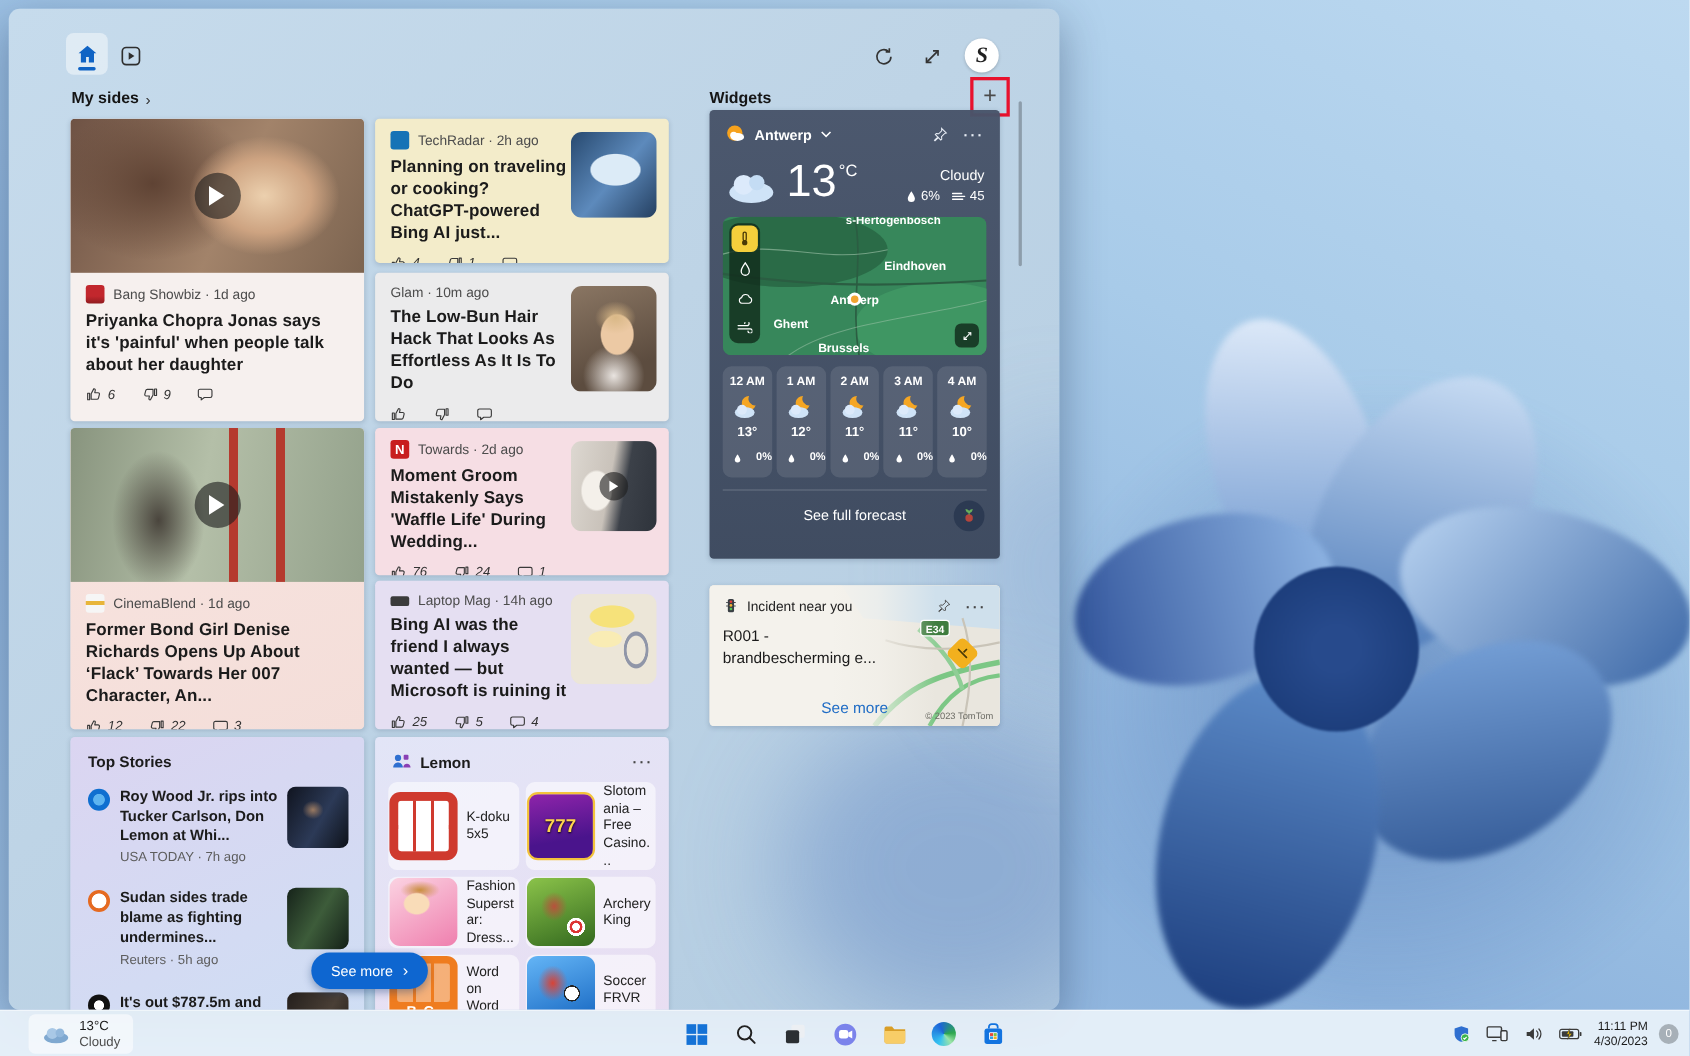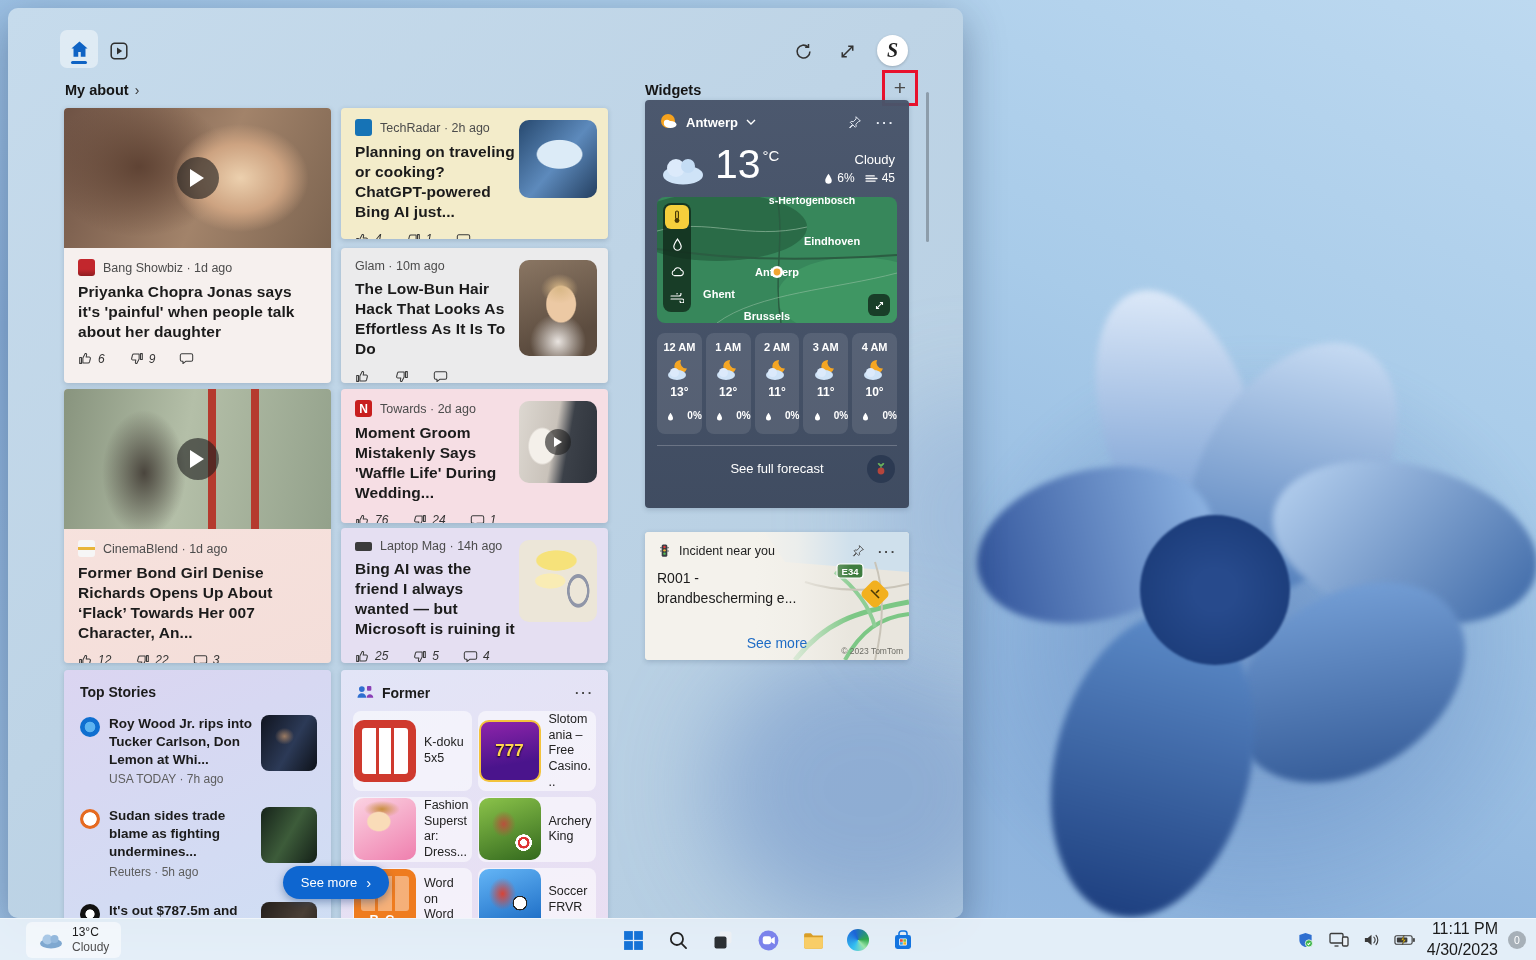--- a/index.html
+++ b/index.html
@@ -102,21 +102,21 @@
 
 #taskbar{position:absolute;left:0;bottom:0;width:1536px;height:42px;background:rgba(233,242,250,.93);
  border-top:1px solid rgba(255,255,255,.5);z-index:20}
 .tb-weather{position:absolute;left:26px;top:3px;height:36px;display:flex;align-items:center;gap:8px;padding:0 12px;
  border-radius:6px;background:rgba(255,255,255,.55);cursor:pointer}
 .tbw-t{font-size:12px;color:#1b1b1b;line-height:1.25}
 .tbw-c{font-size:12px;color:#4e4e4e;line-height:1.2}
 .tb-center{position:absolute;left:50%;top:0;transform:translateX(-50%);height:42px;display:flex;align-items:center;gap:15px}
 .tbi{width:30px;height:30px;border-radius:5px;display:flex;align-items:center;justify-content:center;cursor:pointer}
 .tb-tray{position:absolute;right:10px;top:0;height:42px;display:flex;align-items:center;gap:10px}
-.clock{text-align:right;font-size:16px;line-height:1.3;color:#1b1b1b;cursor:pointer}
+.clock{text-align:right;font-size:11px;line-height:1.3;color:#1b1b1b;cursor:pointer}
 .nbadge{width:18px;height:18px;border-radius:50%;background:#a7b0b8;color:#fff;font-size:10.5px;display:flex;
  align-items:center;justify-content:center;cursor:pointer}
 
 .img-priyanka{background:radial-gradient(95px 75px at 66% 50%,#ecd0ae 0%,#cda381 45%,rgba(0,0,0,0) 72%),
  radial-gradient(130px 100px at 28% 42%,#5f4334 0%,rgba(95,67,52,0) 70%),
  linear-gradient(115deg,#6e5244 0%,#a2836a 55%,#7c6450 100%)}
 .img-cinema{background:linear-gradient(90deg,rgba(0,0,0,0) 54%,#b53a2e 54%,#b53a2e 57%,rgba(0,0,0,0) 57%,rgba(0,0,0,0) 70%,#b53a2e 70%,#b53a2e 73%,rgba(0,0,0,0) 73%),
  radial-gradient(60px 90px at 30% 60%,#4a453d 0%,rgba(74,69,61,0) 70%),
  linear-gradient(100deg,#88947e 0%,#b4bfa8 45%,#93a18b 100%)}
 .t-techradar{background:radial-gradient(38px 24px at 52% 44%,#dcebf7 0%,#dcebf7 58%,rgba(0,0,0,0) 62%),
@@ -192,21 +192,21 @@
     <svg width="19" height="19" viewBox="0 0 16 16">
         <path d="M3.6 12.4l8.8-8.8" stroke="#333" stroke-width="1.3"></path>
         <path d="M8.6 3.6h3.8v3.8M7.4 12.4H3.6V8.6" fill="none" stroke="#333" stroke-width="1.3"></path>
       </svg>
   </div>
   <div class="avatar">
       <span>S</span>
     </div>
 
   <div class="colhead" style="left:57px;top:74px">
-    <span>My about</span>
+    <span>My sides</span>
       <span class="chev">›</span>
   </div>
   <div class="colhead" style="left:637px;top:74px">
     <span>Widgets</span>
   </div>
   <div class="plusbtn">+</div>
   <div class="annot"></div>
   <div class="vscroll"></div>
 
   <article class="card" style="left:56px;top:100px;height:275px;background:#f6f0ee">
@@ -429,21 +429,21 @@
   </article>
 
   <article class="card" style="left:333px;top:662px;height:256px;background:linear-gradient(155deg,#e2e5f7,#e9def2)">
     <div class="gm-head">
       <svg width="19" height="19" viewBox="0 0 20 20">
           <circle cx="7.2" cy="6.4" r="3" fill="#2f6fd0"></circle>
           <path d="M2.6 15.4c0-2.6 2.1-4.6 4.6-4.6s4.6 2 4.6 4.6z" fill="#2f6fd0"></path>
           <rect x="12.6" y="3.2" width="4.6" height="5" rx="1" fill="#8a3fb5"></rect>
           <path d="M12.2 15.4c0-2 1.6-3.6 3.5-3.6s3.5 1.6 3.5 3.6z" fill="#8a3fb5"></path>
         </svg>
-      <span>Former</span>
+      <span>Lemon</span>
       <span class="dots">···</span>
     </div>
     <div class="gm-grid">
       <div class="gtile">
           <span class="gicon g-kdoku"></span>
           <span class="glabel">K-doku 5x5</span>
         </div>
       <div class="gtile">
           <span class="gicon g-sloto">777</span>
           <span class="glabel">Slotomania – Free Casino...</span>

